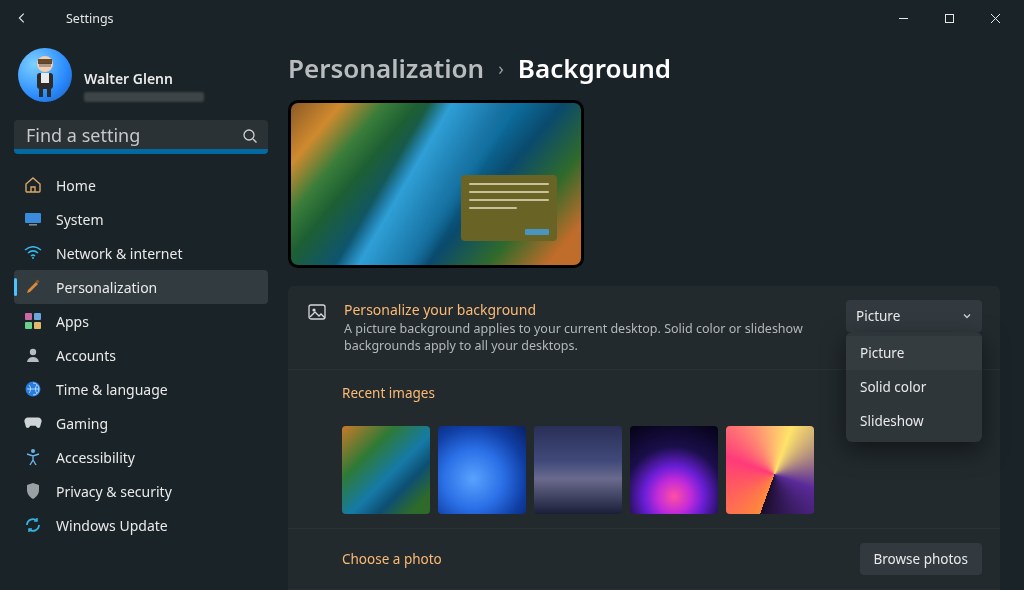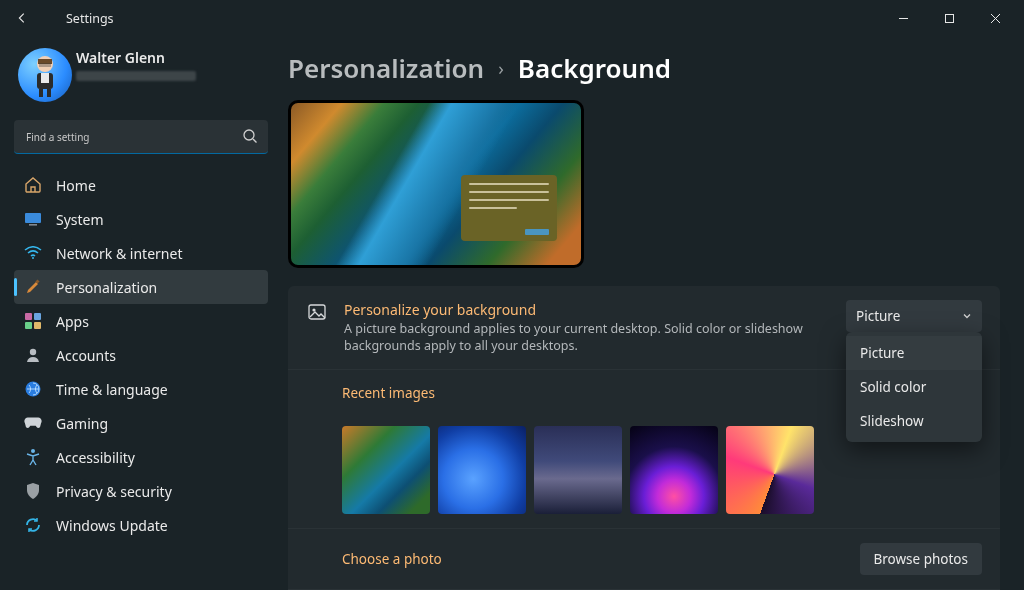--- a/index.html
+++ b/index.html
@@ -9,28 +9,28 @@
   .titlebar { height:36px; display:flex; align-items:center; padding:0 6px 0 8px; color:#e6e6e6;gap:22px; }
   .titlebar .back { width:28px; height:28px; display:flex; align-items:center; justify-content:center; cursor:default; }
   .titlebar .title { font-size:12.5px; margin-left:8px; }
   .titlebar .wincontrols { margin-left:auto; display:flex; }
   .titlebar .wincontrols > div { width:46px; height:36px; display:flex; align-items:center; justify-content:center; }
   .titlebar svg { display:block; }
 
   
   .app { display:flex; height:calc(590px - 36px); }
   .sidebar { width:280px; padding:4px 12px 0 14px; }
-  .profile { display:flex; align-items:flex-start; gap:4px; margin:8px 0 18px 4px; }
+  .profile { display:flex; align-items:flex-end; gap:12px; margin:8px 0 18px 4px; }
   .avatar { width:54px; height:54px; border-radius:50%; background:radial-gradient(circle at 30% 30%, #7dd0ff, #2b8cff 60%, #1659b5); display:flex; align-items:center; justify-content:center; }
   .avatar svg { display:block; }
   .profile .name { font-size:14px; font-weight:600; }
   .profile .sub { width:120px; height:10px; margin-top:4px; background:#3d4548; border-radius:2px; filter:blur(1px); }
 
   .search { position:relative; margin-bottom:14px; }
-  .search input { width:100%; height:34px; background:#2a3236; border:none; border-bottom:1px solid #0369a1; border-radius:4px; padding:0 34px 0 12px; color:#d9d9d9; font-size:10px; outline:none; }
+  .search input { width:100%; height:34px; background:#2a3236; border:none; border-bottom:5px solid #0369a1; border-radius:4px; padding:0 34px 0 12px; color:#d9d9d9; font-size:18px; outline:none; }
   .search input::placeholder { color:#c8c8c8; }
   .search .mag { position:absolute; right:10px; top:8px; }
 
   .nav { list-style:none; }
   .nav li { display:flex; align-items:center; gap:14px; height:34px; padding:0 10px; border-radius:4px; font-size:14px; cursor:default; }
   .nav li .ico { width:18px; height:18px; display:flex; align-items:center; justify-content:center; }
   .nav li.active { background:#323b3f; position:relative; }
   .nav li.active::before { content:""; position:absolute; left:0; top:8px; bottom:8px; width:3px; background:#4cc2ff; border-radius:2px; }
 
   

